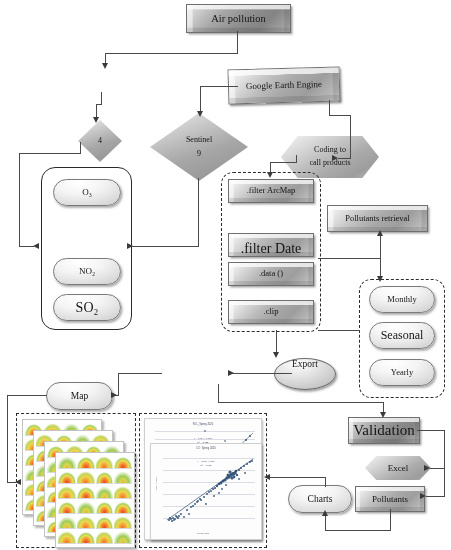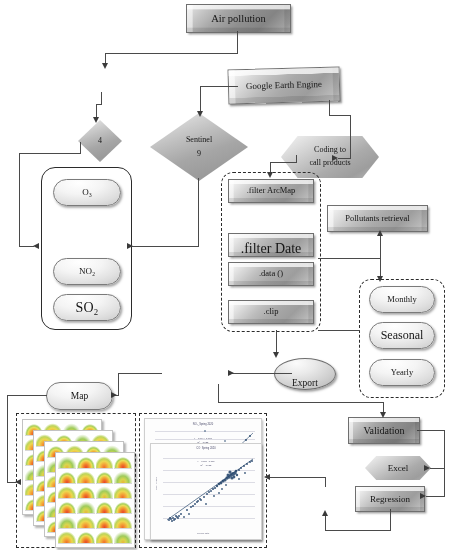--- a/index.html
+++ b/index.html
@@ -27,21 +27,21 @@
           linear-gradient(135deg,#e9e9e9 0%,#cfcfcf 12%,#a6a6a6 34%,#8f8f8f 54%,#848484 74%,#a3a3a3 92%,#bdbdbd 100%);}
 
   
   .round{position:absolute;display:flex;align-items:center;justify-content:center;
          border:1px solid #7a7a7a;border-radius:999px;
          background:
            radial-gradient(120% 150% at 38% 12%, #ffffff 0%, #f4f4f4 30%, #dedede 58%, #c6c6c6 82%, #b6b6b6 100%);
          box-shadow:1.4px 1.8px 2.4px rgba(0,0,0,.35);}
 
   
-  .ellipse{position:absolute;display:flex;align-items:flex-end;justify-content:center;
+  .ellipse{position:absolute;display:flex;align-items:flex-start;justify-content:center;
          border:1px solid #6f6f6f;border-radius:50%;
          background:
            radial-gradient(115% 140% at 36% 14%, #fbfbfb 0%, #eaeaea 26%, #cfcfcf 55%, #b4b4b4 82%, #a6a6a6 100%);
          box-shadow:1.4px 1.8px 2.4px rgba(0,0,0,.38);}
 
   
   .hex{position:absolute;display:flex;align-items:center;justify-content:center;
        clip-path:polygon(17% 0%,83% 0%,100% 50%,83% 100%,17% 100%,0% 50%);
        background:
          linear-gradient(150deg,#f4f4f4 0%,#e0e0e0 18%,#c3c3c3 42%,#ababab 62%,#9d9d9d 82%,#b9b9b9 100%);
@@ -246,31 +246,34 @@
   <div class="ellipse" style="left:274px;top:358px;width:60px;height:30px;">
     <span class="lbl" style="font-size:9.5px;">Export</span>
   </div>
 
 
   <div class="round" style="left:46px;top:382px;width:65px;height:26px;">
     <span class="lbl" style="font-size:9.5px;">Map</span>
   </div>
 
   <div class="rect dark" style="left:348px;top:417px;width:70px;height:25px;">
-    <span class="lbl" style="font-size:10px;">Validation</span>
+    <span class="lbl" style="font-size:15px;">Validation</span>
   </div>
 
   <div class="hex" style="left:365px;top:456px;width:66px;height:24px;">
     <span class="lbl" style="font-size:9px;">Excel</span>
   </div>
 
   <div class="rect" style="left:355px;top:486px;width:68px;height:24px;">
-    <span class="lbl" style="font-size:9px;">Regression</span>
-  </div>
-
+    <span class="lbl" style="font-size:9px;">Pollutants</span>
+  </div>
+
+  <div class="round" style="left:288px;top:485px;width:62px;height:26px;">
+    <span class="lbl" style="font-size:9.5px;">Charts</span>
+  </div>
 
   <div class="grp-plain-dash" style="left:16px;top:413px;width:118px;height:133px;"></div>
   <div class="sheet" style="left:22px;top:419px;width:78px;height:94px;">
     <div class="sheet-grid">
       <div class="mini"></div>
         <div class="mini alt"></div>
         <div class="mini grn"></div>
         <div class="mini"></div>
       <div class="mini alt"></div>
         <div class="mini"></div>

